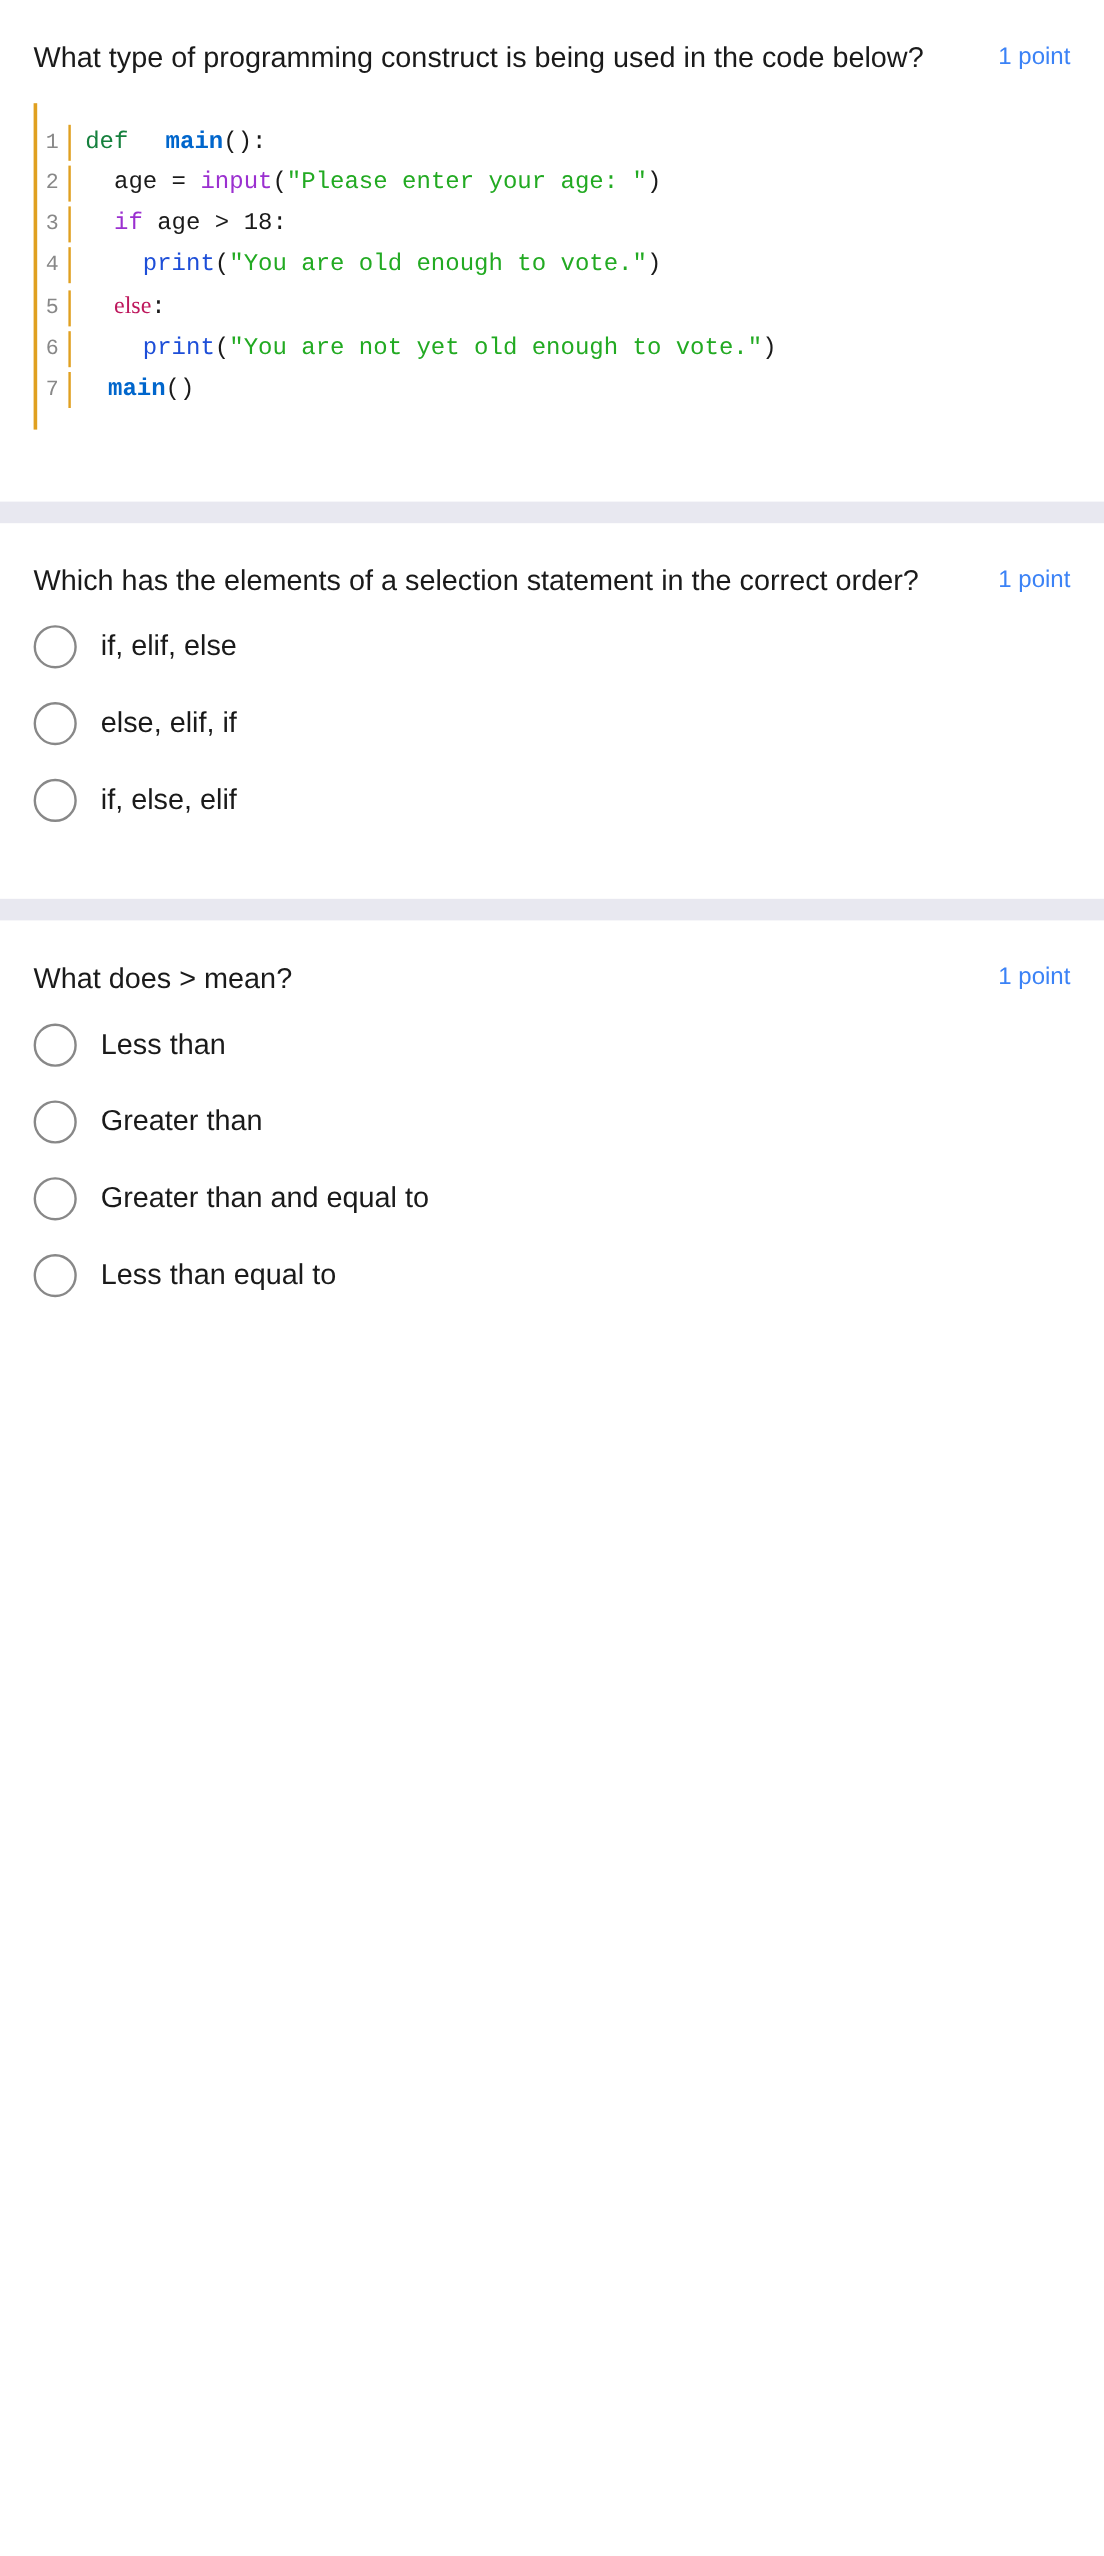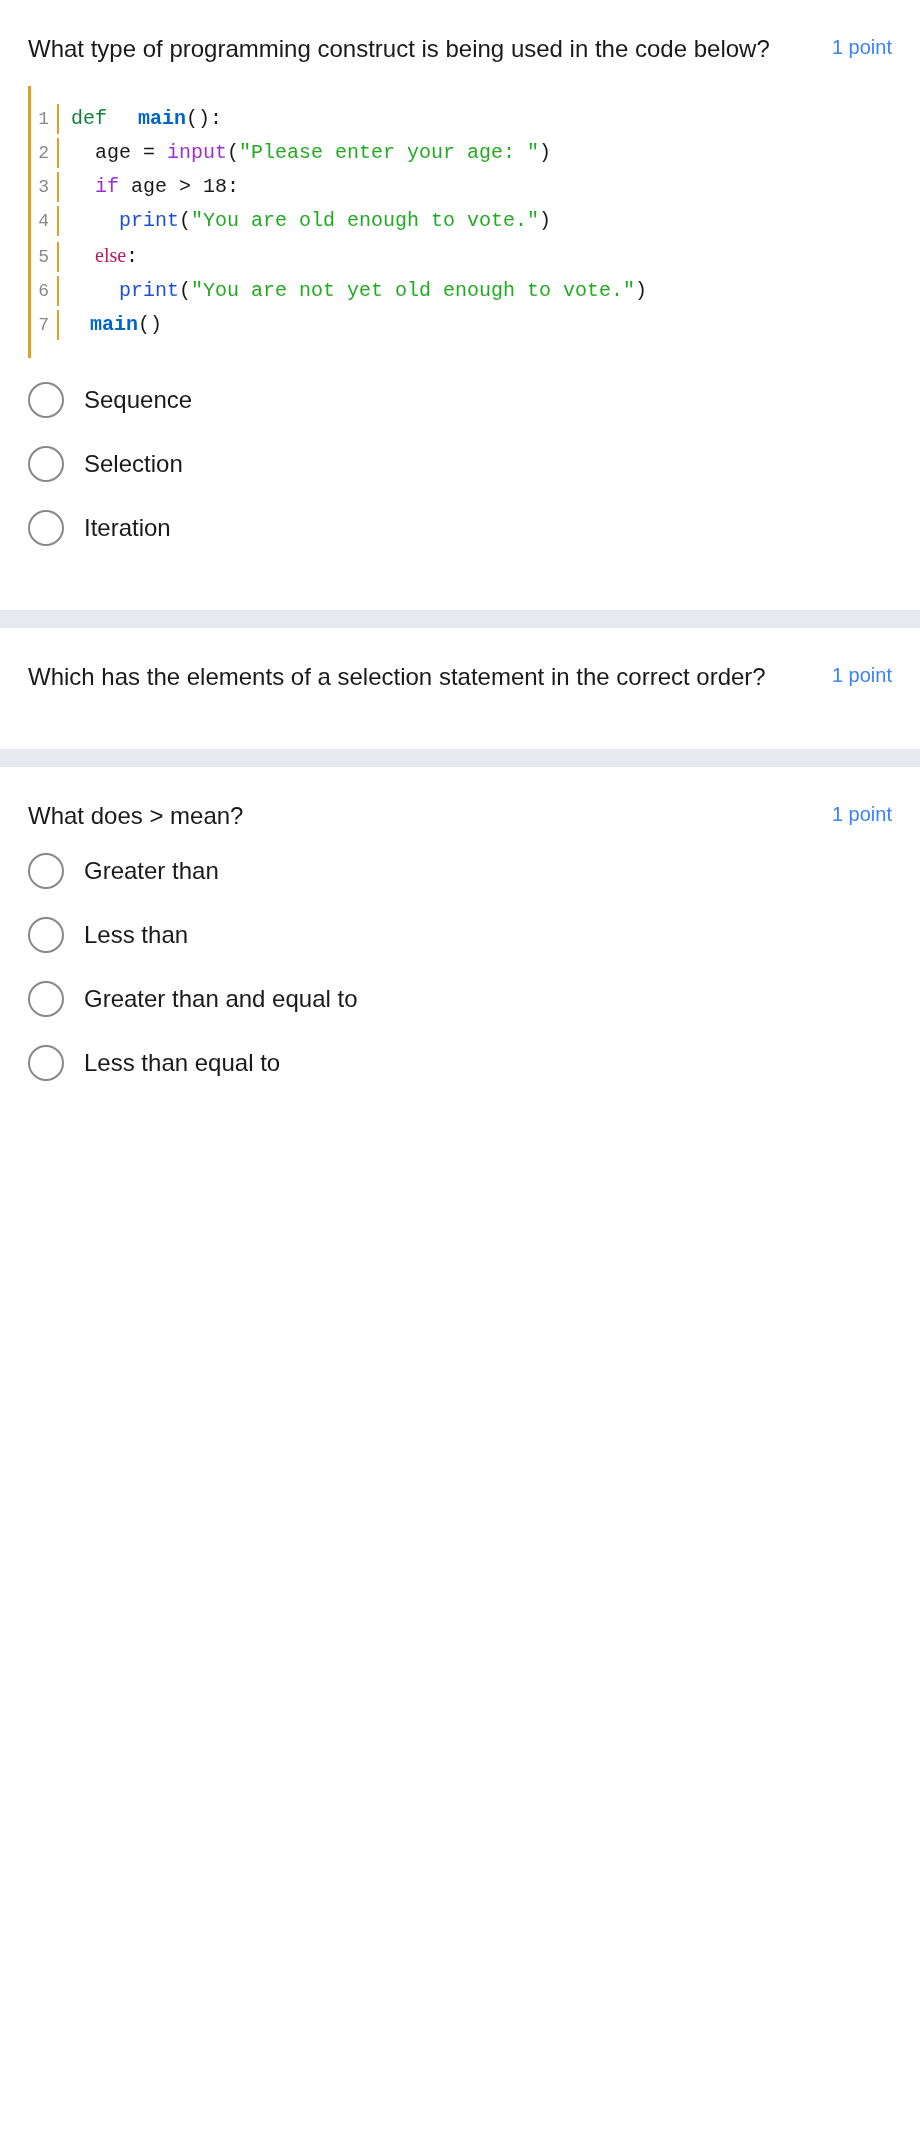--- a/index.html
+++ b/index.html
@@ -174,65 +174,65 @@
     </div>
 
     <div class="code-line">
       <span class="line-number">7</span>
       <span class="code-content">
         <span class="kw-main">main</span><span class="kw-normal">()</span>
       </span>
     </div>
   </div>
 
-  <div class="options-list">
-    <div class="option-item">
-      <div class="radio-circle"></div>
-      <span class="option-label">Sequence</span>
-    </div>
-    <div class="option-item">
-      <div class="radio-circle"></div>
-      <span class="option-label">Selection</span>
-    </div>
-    <div class="option-item">
-      <div class="radio-circle"></div>
-      <span class="option-label">Iteration</span>
-    </div>
-  </div>
 </div>
 
 <div class="divider"></div>
 
 <div class="question-block">
   <div class="question-header">
     <div class="question-text">Which has the elements of a selection statement in the correct order?</div>
     <div class="points-label">1 point</div>
   </div>
 
+  <div class="options-list">
+    <div class="option-item">
+      <div class="radio-circle"></div>
+      <span class="option-label">if, elif, else</span>
+    </div>
+    <div class="option-item">
+      <div class="radio-circle"></div>
+      <span class="option-label">else, elif, if</span>
+    </div>
+    <div class="option-item">
+      <div class="radio-circle"></div>
+      <span class="option-label">if, else, elif</span>
+    </div>
+  </div>
 </div>
 
 <div class="divider"></div>
 
 <div class="question-block">
   <div class="question-header">
     <div class="question-text">What does &gt; mean?</div>
     <div class="points-label">1 point</div>
   </div>
 
   <div class="options-list">
     <div class="option-item">
       <div class="radio-circle"></div>
+      <span class="option-label">Less than</span>
+    </div>
+    <div class="option-item">
+      <div class="radio-circle"></div>
       <span class="option-label">Greater than</span>
     </div>
     <div class="option-item">
       <div class="radio-circle"></div>
-      <span class="option-label">Less than</span>
-    </div>
-    <div class="option-item">
-      <div class="radio-circle"></div>
       <span class="option-label">Greater than and equal to</span>
     </div>
     <div class="option-item">
       <div class="radio-circle"></div>
       <span class="option-label">Less than equal to</span>
     </div>
   </div>
 </div>
 
 </body></html>

